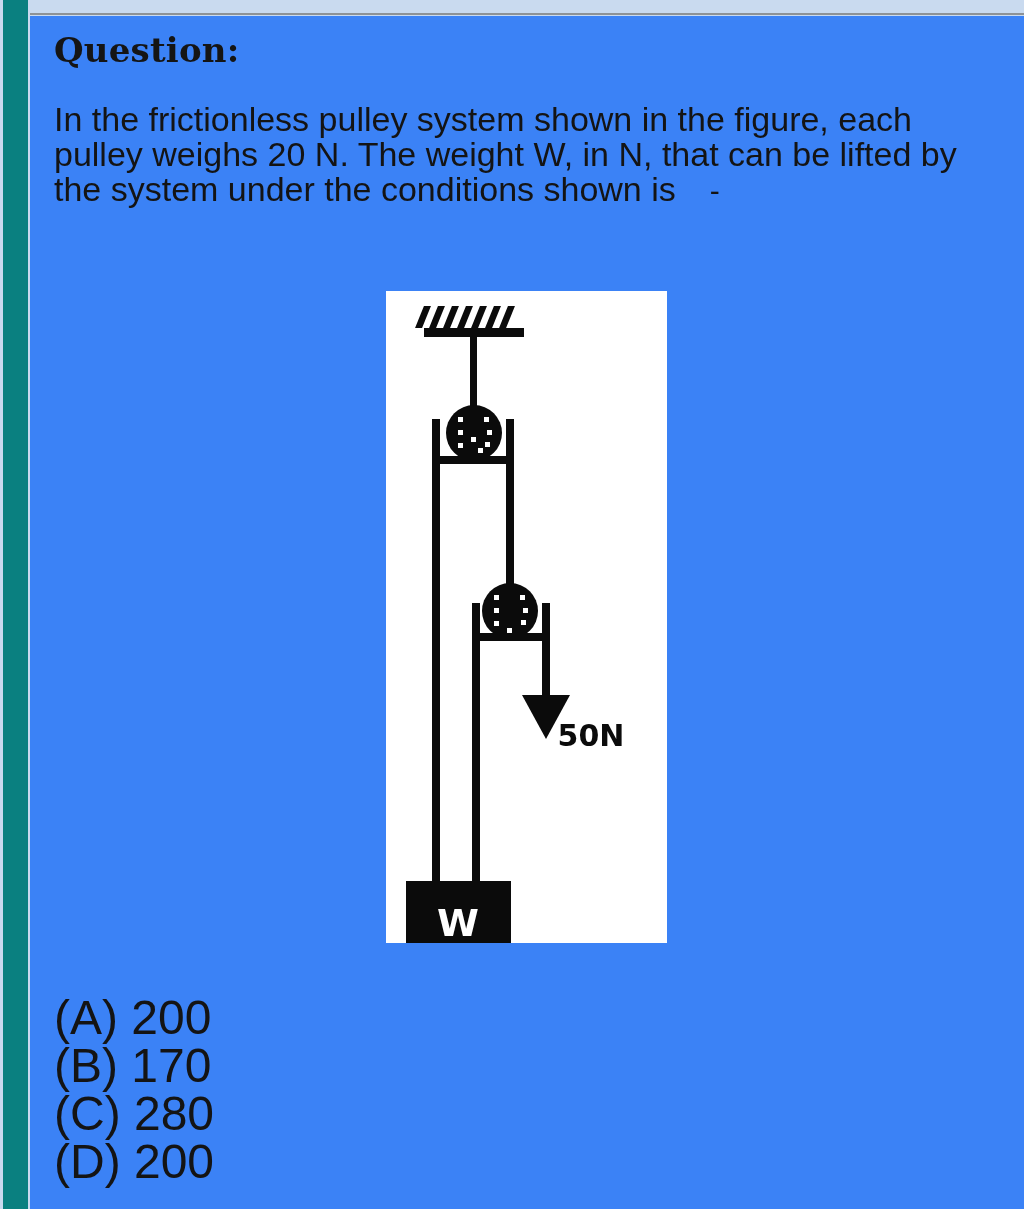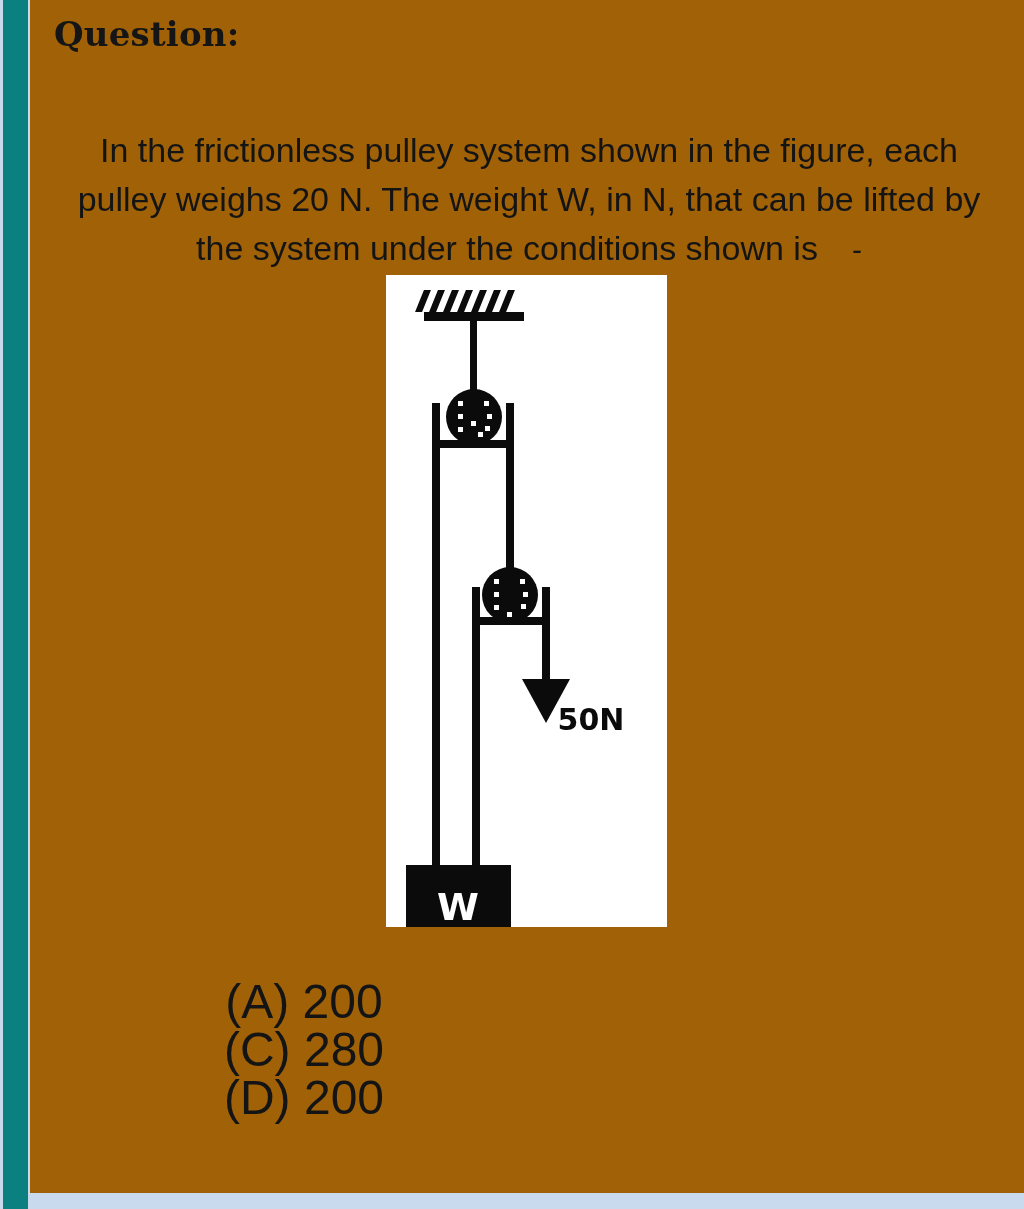--- a/index.html
+++ b/index.html
@@ -31,47 +31,45 @@
     left: 30px;
     top: 13px;
     width: 994px;
     height: 2px;
     background: #8d9296;
   }
 
   #content {
     position: absolute;
     left: 30px;
-    top: 0;
+    top: 16px;
     width: 994px;
     height: 1193px;
-    background: #a16207;
-    text-align: center;
+    background: #3b82f6;
   }
 
   #question-heading {
     position: absolute;
     left: 24px;
     top: 14px;
     font-family: "DejaVu Serif", serif;
     font-weight: bold;
     font-size: 34px;
     color: #151515;
     letter-spacing: 0.2px;
   }
 
   #question-body {
     position: absolute;
     left: 24px;
     top: 86px;
     width: 950px;
     font-size: 34px;
-    line-height: 49px;
+    line-height: 35px;
     color: #141414;
-    margin-top: 40px;
   }
 
   #question-body .trailing-dash {
     display: inline-block;
     margin-left: 34px;
     font-size: 30px;
   }
 
   
   #figure-panel {
@@ -180,17 +178,18 @@
 
       <text x="205" y="455" font-family="DejaVu Sans, sans-serif" font-size="30" font-weight="bold" fill="#0b0b0b" text-anchor="middle">50N</text>
 
       <rect x="20" y="590" width="105" height="73" fill="#0b0b0b"></rect>
       <text x="72" y="645" font-family="DejaVu Sans, sans-serif" font-size="38" font-weight="bold" fill="#ffffff" text-anchor="middle">W</text>
     </svg>
   </div>
 
   <div id="options-list">
     <div class="option-row">(A) 200</div>
+    <div class="option-row">(B) 170</div>
     <div class="option-row">(C) 280</div>
     <div class="option-row">(D) 200</div>
   </div>
 
 </div>
 
 </body></html>

